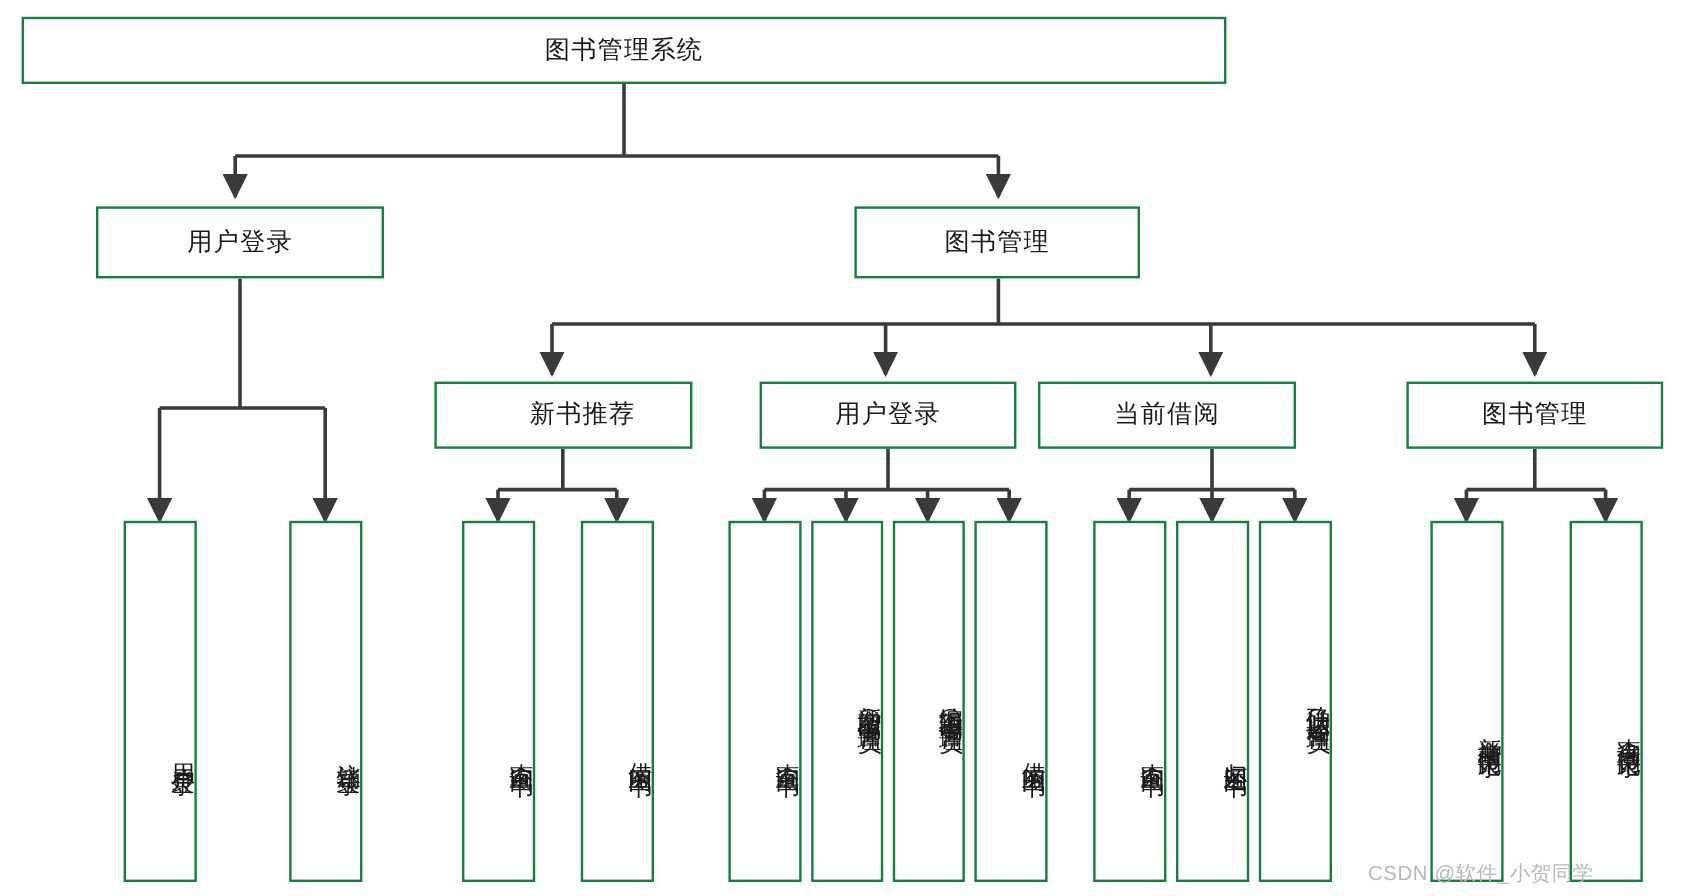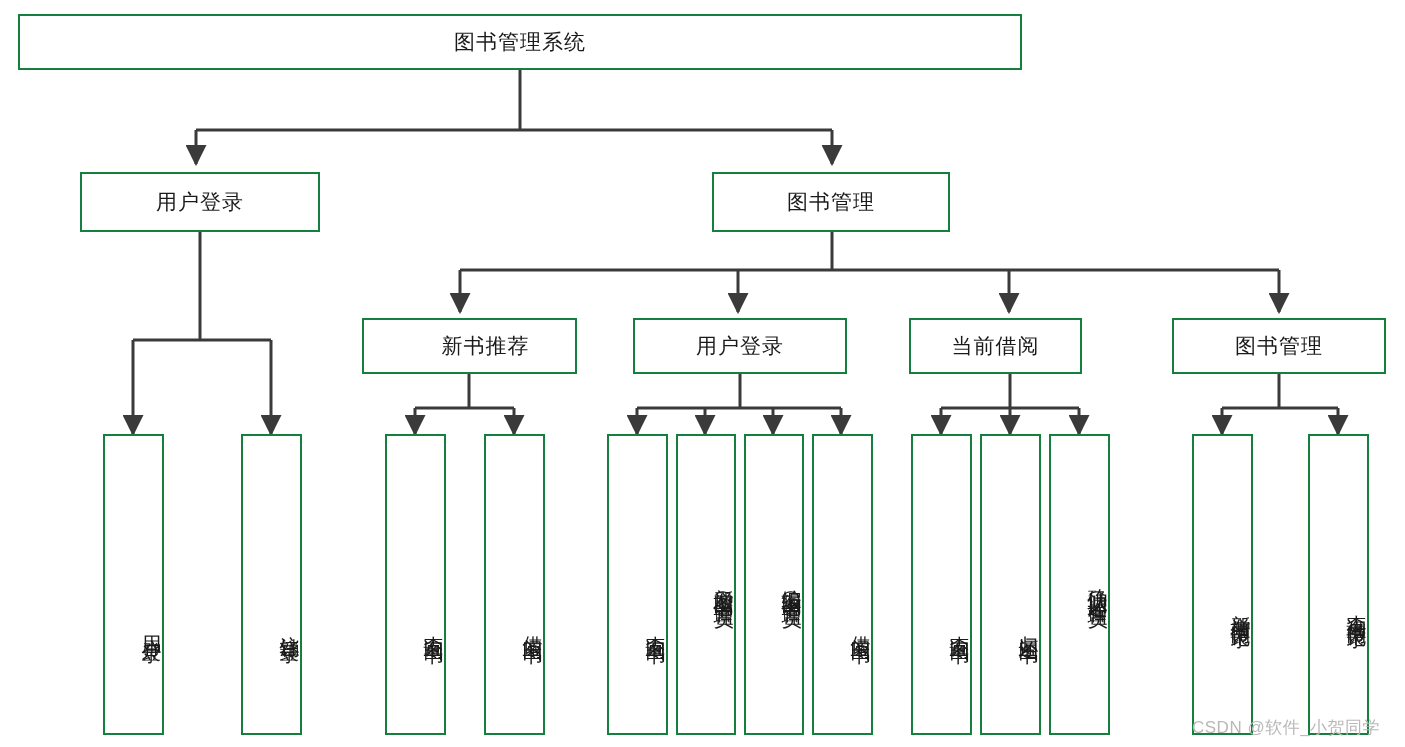--- a/index.html
+++ b/index.html
@@ -129,21 +129,21 @@
   <div class="node horiz" style="left:712px; top:172px; width:238px; height:60px;">
     <span>图书管理</span>
   </div>
 
   <div class="node horiz" style="left:362px; top:318px; width:215px; height:56px;padding-left:32px;">
     <span>新书推荐</span>
   </div>
   <div class="node horiz" style="left:633px; top:318px; width:214px; height:56px;">
     <span>用户登录</span>
   </div>
-  <div class="node horiz" style="left:909px; top:318px; width:173px; height:56px;">
+  <div class="node horiz" style="left:865px; top:318px; width:215px; height:56px;">
     <span>当前借阅</span>
   </div>
   <div class="node horiz" style="left:1172px; top:318px; width:214px; height:56px;">
     <span>图书管理</span>
   </div>
 
   <div class="node vert" style="left:103px; top:434px; width:61px; height:301px; padding-top:82px;">
     <span>用户登录</span>
   </div>
   <div class="node vert" style="left:241px; top:434px; width:61px; height:301px; padding-top:82px;">
@@ -180,15 +180,15 @@
     <span>确认归还（管理员）</span>
   </div>
 
   <div class="node vert" style="left:1192px; top:434px; width:61px; height:301px; padding-top:46px;">
     <span>新增借阅记录</span>
   </div>
   <div class="node vert" style="left:1308px; top:434px; width:61px; height:301px; padding-top:46px;">
     <span>查询借阅记录</span>
   </div>
 
-  <div class="watermark" style="left:1192px; top:716px;">CSDN @软件_小贺同学</div>
+  <div class="watermark" style="left:1140px; top:716px;">CSDN @软件_小贺同学</div>
 
 </div>
 
 </body></html>

